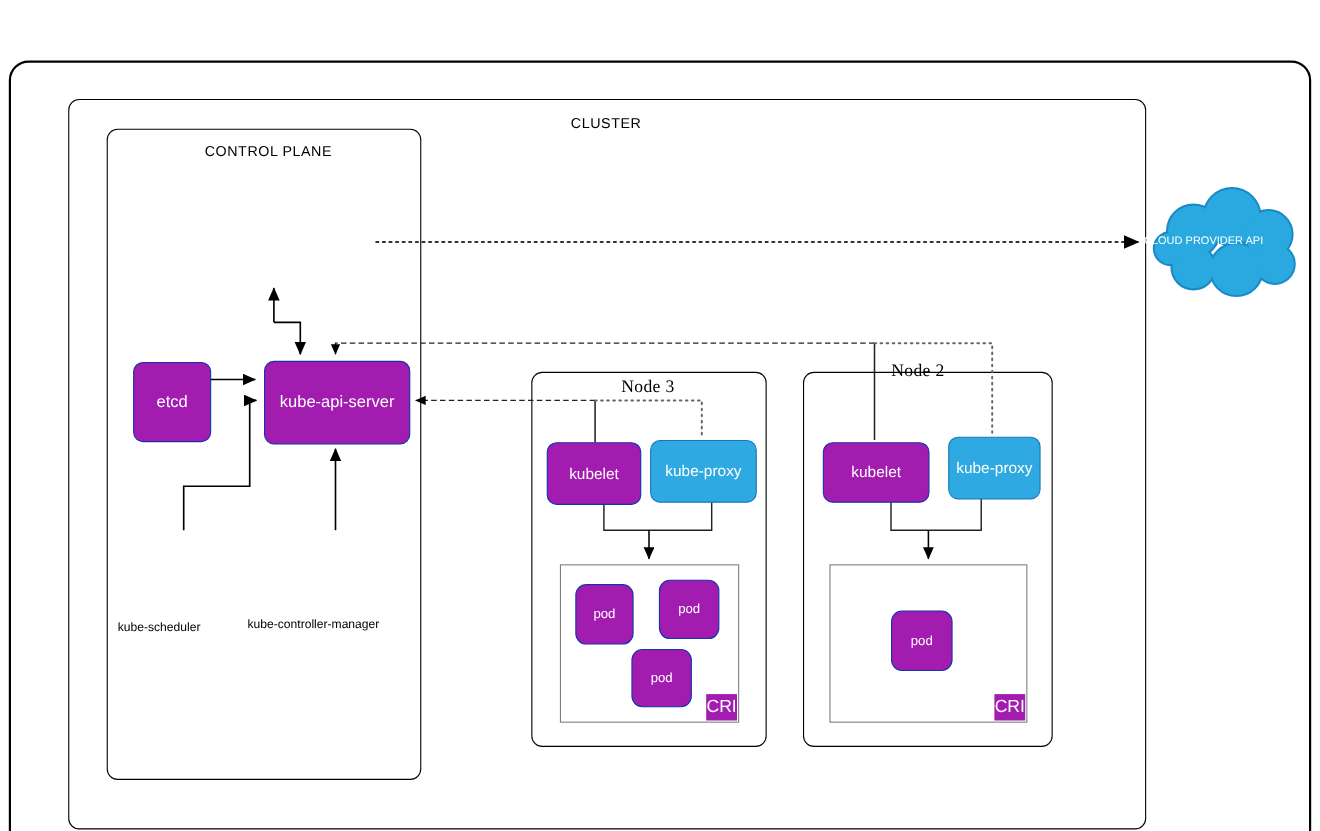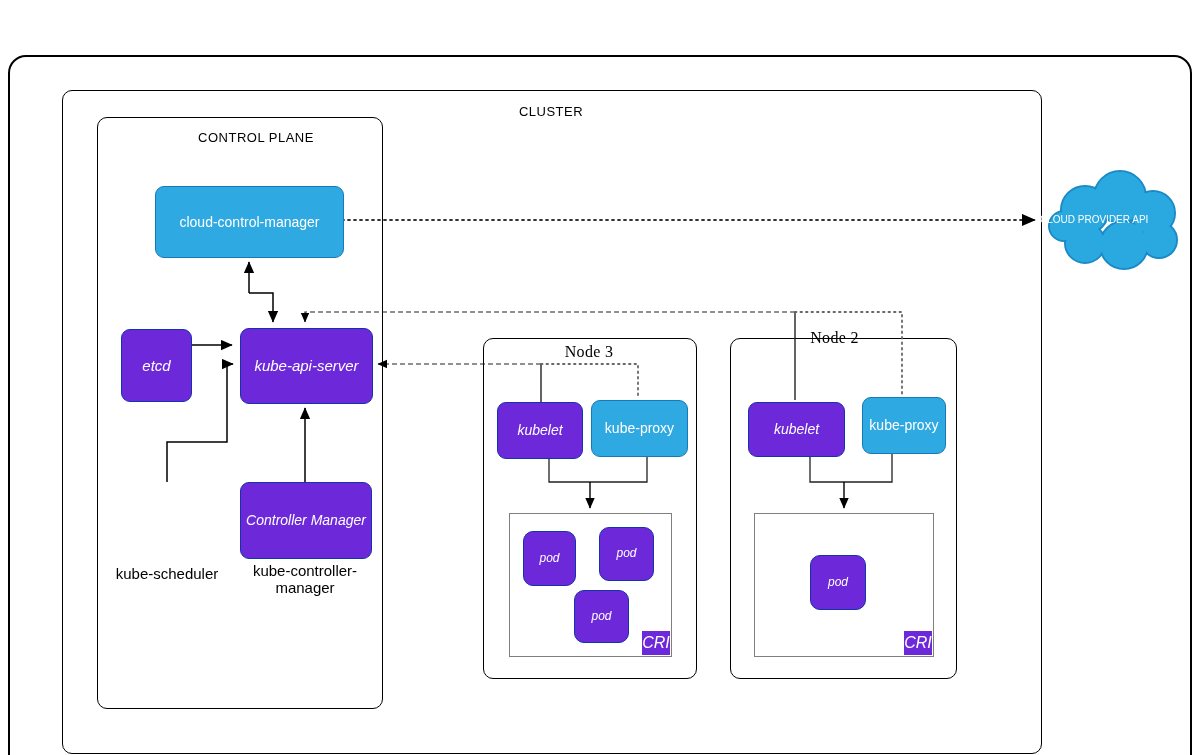--- a/index.html
+++ b/index.html
@@ -8,45 +8,45 @@
 
   
   .frame{position:absolute;border:2px solid #000;border-radius:18px;background:transparent;z-index:1;}
   .frame.thin{border-width:1.5px;border-radius:10px;}
   .frame-title{position:absolute;z-index:4;color:#000;font-size:13px;letter-spacing:.5px;text-align:center;}
   .serif-title{font-family:"Liberation Serif",serif;font-size:16px;letter-spacing:.3px;}
 
   
   .box{position:absolute;z-index:3;display:flex;align-items:center;justify-content:center;
        color:#fff;border-radius:9px;text-align:center;line-height:1.15;}
-  .dark{background:#6d28d9;border:1.5px solid #1233AC;font-size:15px;font-style:italic;}
+  .dark{background:#a21caf;border:1.5px solid #1233AC;font-size:15px;}
   .light{background:#2FA9E1;border:1.5px solid #1879B8;font-size:14px;}
   .pod{font-size:12px;border-radius:10px;}
   .cri{border-radius:0;font-size:16px;z-index:3;}
 
-  .caption{position:absolute;z-index:4;font-size:15px;color:#000;text-align:center;}
+  .caption{position:absolute;z-index:4;font-size:11px;color:#000;text-align:left;}
 
   .pods-container{position:absolute;border:1px solid #7f7f7f;background:transparent;z-index:2;}
 
   svg.overlay{position:absolute;left:0;top:0;z-index:2;pointer-events:none;}
   .cloud-wrap{position:absolute;z-index:3;}
   .cloud-label{position:absolute;z-index:4;color:#fff;font-size:10px;text-align:left;width:100%;}
 </style>
 </head>
 <body>
 
 <div id="canvas">
 
   <div class="frame" style="left:8px;top:8px;width:1180px;height:735px;"></div>
 
   <div class="frame thin" style="left:62px;top:43px;width:978px;height:662px;"></div>
   <div class="frame-title" style="left:62px;top:57px;width:978px;">CLUSTER</div>
 
   <div class="frame thin" style="left:97px;top:70px;width:284px;height:590px;"></div>
-  <div class="frame-title" style="left:114px;top:83px;width:284px;">CONTROL PLANE</div>
+  <div class="frame-title" style="left:102px;top:83px;width:284px;">CONTROL PLANE</div>
 
   <svg class="overlay" width="1200" height="755" viewBox="0 0 1200 755">
     <defs>
       <marker id="arr" markerWidth="9" markerHeight="8" refX="7.5" refY="3.5" orient="auto">
         <path d="M0,0 L8,3.5 L0,7 z" fill="#000"></path>
       </marker>
     </defs>
 
     <path d="M190,298 H232" stroke="#000" stroke-width="1.5" fill="none" marker-end="url(#arr)"></path>
     <path d="M167,435 V395 H227 V317 H233" stroke="#000" stroke-width="1.5" fill="none" marker-end="url(#arr)"></path>
@@ -64,29 +64,27 @@
 
     <path d="M342,173 H1035" stroke="#333" stroke-width="1.8" stroke-dasharray="2 4" stroke-linecap="round" fill="none" marker-end="url(#arr)"></path>
 
     <path d="M549,410 V435 H647 V409" stroke="#222" stroke-width="1.3" fill="none"></path>
     <path d="M590,435 V461" stroke="#000" stroke-width="1.4" fill="none" marker-end="url(#arr)"></path>
 
     <path d="M810,408 V435 H892 V406" stroke="#222" stroke-width="1.3" fill="none"></path>
     <path d="M844,435 V461" stroke="#000" stroke-width="1.4" fill="none" marker-end="url(#arr)"></path>
   </svg>
 
-  <div class="box light" style="left:155px;top:139px;width:187px;height:70px;">cloud-control-manager</div>
 
   <div class="box dark" style="left:121px;top:282px;width:69px;height:71px;">etcd</div>
 
   <div class="box dark" style="left:240px;top:281px;width:131px;height:74px;text-align:right;">kube-api-server</div>
 
   <div class="caption" style="left:107px;top:518px;width:120px;">kube-scheduler</div>
 
-  <div class="box dark" style="left:240px;top:435px;width:130px;height:75px;font-size:14px;">Controller Manager</div>
   <div class="caption" style="left:225px;top:515px;width:160px;">kube-controller-manager</div>
 
   <div class="frame thin" style="left:483px;top:291px;width:212px;height:339px;"></div>
   <div class="frame-title serif-title" style="left:483px;top:296px;width:212px;">Node 3</div>
 
   <div class="box dark" style="left:497px;top:355px;width:84px;height:55px;font-size:14px;">kubelet</div>
   <div class="box light" style="left:591px;top:353px;width:95px;height:55px;">kube-proxy</div>
 
   <div class="pods-container" style="left:509px;top:466px;width:161px;height:142px;"></div>
   <div class="box dark pod" style="left:523px;top:484px;width:51px;height:53px;">pod</div>

